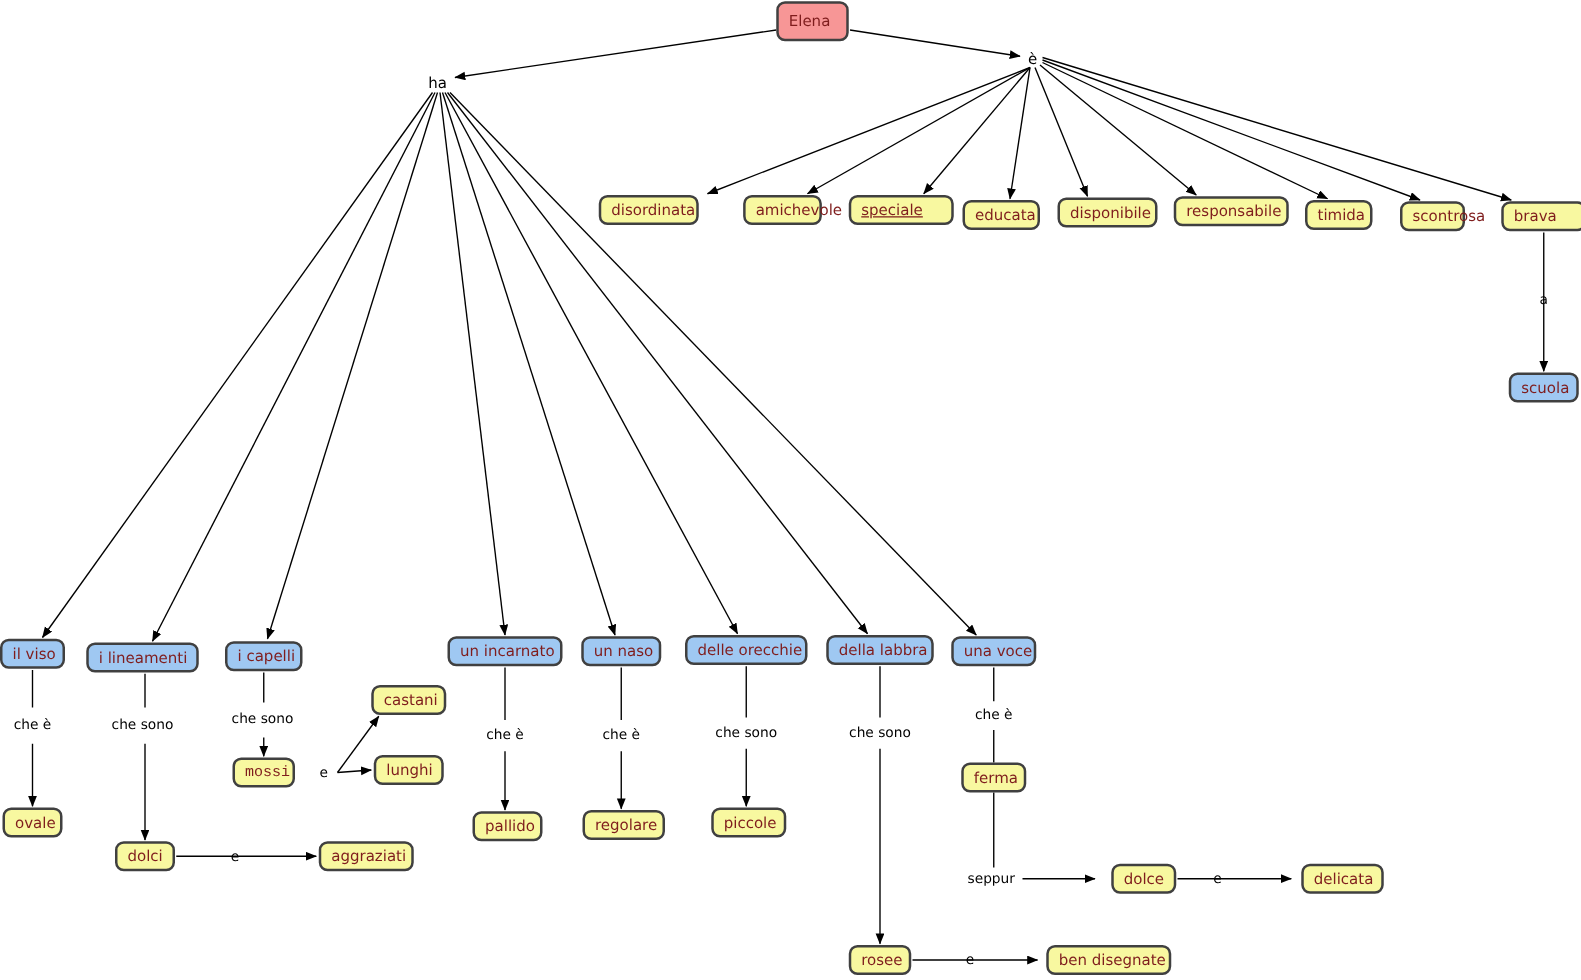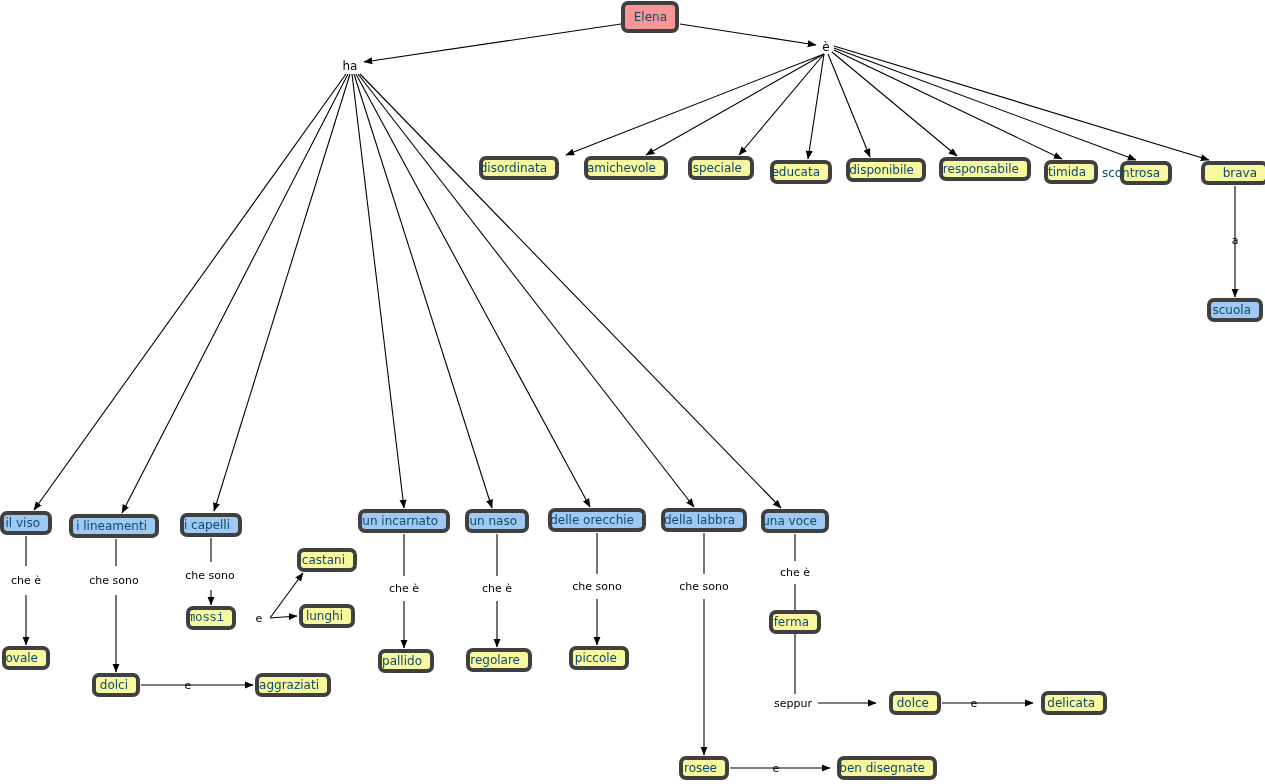--- a/index.html
+++ b/index.html
@@ -21,25 +21,25 @@
     top: 0;
     width: 1265px;
     height: 784px;
     pointer-events: none;
   }
   .node {
     position: absolute;
     box-sizing: border-box;
     display: flex;
     align-items: center;
-    justify-content: flex-end;
-    border: 4px solid #404040;
+    justify-content: flex-start;
+    border: 2px solid #404040;
     border-radius: 7px;
     font-size: 12px;
-    color: #0c4a6e;
+    color: #7f1d1d;
     line-height: 1;
     white-space: nowrap;
     padding: 0 8px;
     height: 24px;
     transform: translate(-50%, -50%);
   }
   .node.yellow { background: #f8f8a0; }
   .node.blue   { background: #9fc8f2; }
   .node.pink   { background: #f79696; }
   .linklabel {
@@ -113,24 +113,24 @@
         <line x1="818" y1="703" x2="876" y2="703" stroke="#000000" stroke-width="1.1" marker-end="url(#arrowhead)"></line>
         <line x1="942" y1="703" x2="1033" y2="703" stroke="#000000" stroke-width="1.1" marker-end="url(#arrowhead)"></line>
         <line x1="730" y1="768" x2="830" y2="768" stroke="#000000" stroke-width="1.1" marker-end="url(#arrowhead)"></line>
       </g>
   </svg>
 
   <div id="nodes-layer">
       <div class="node yellow" style="left: 519px; top: 168px; width: 80px;">
         <span>disordinata</span>
       </div>
-      <div class="node yellow" style="left: 626px; top: 168px; width: 84px;">
+      <div class="node yellow" style="left: 626px; top: 168px; width: 63px;">
         <span>amichevole</span>
       </div>
-      <div class="node yellow" style="left: 721px; top: 168px; width: 66px;">
+      <div class="node yellow" style="left: 721px; top: 168px; width: 84px; text-decoration: underline;">
         <span>speciale</span>
       </div>
       <div class="node yellow" style="left: 801px; top: 172px; width: 62px;">
         <span>educata</span>
       </div>
       <div class="node yellow" style="left: 886px; top: 170px; width: 80px;">
         <span>disponibile</span>
       </div>
       <div class="node yellow" style="left: 985px; top: 169px; width: 92px;">
         <span>responsabile</span>

